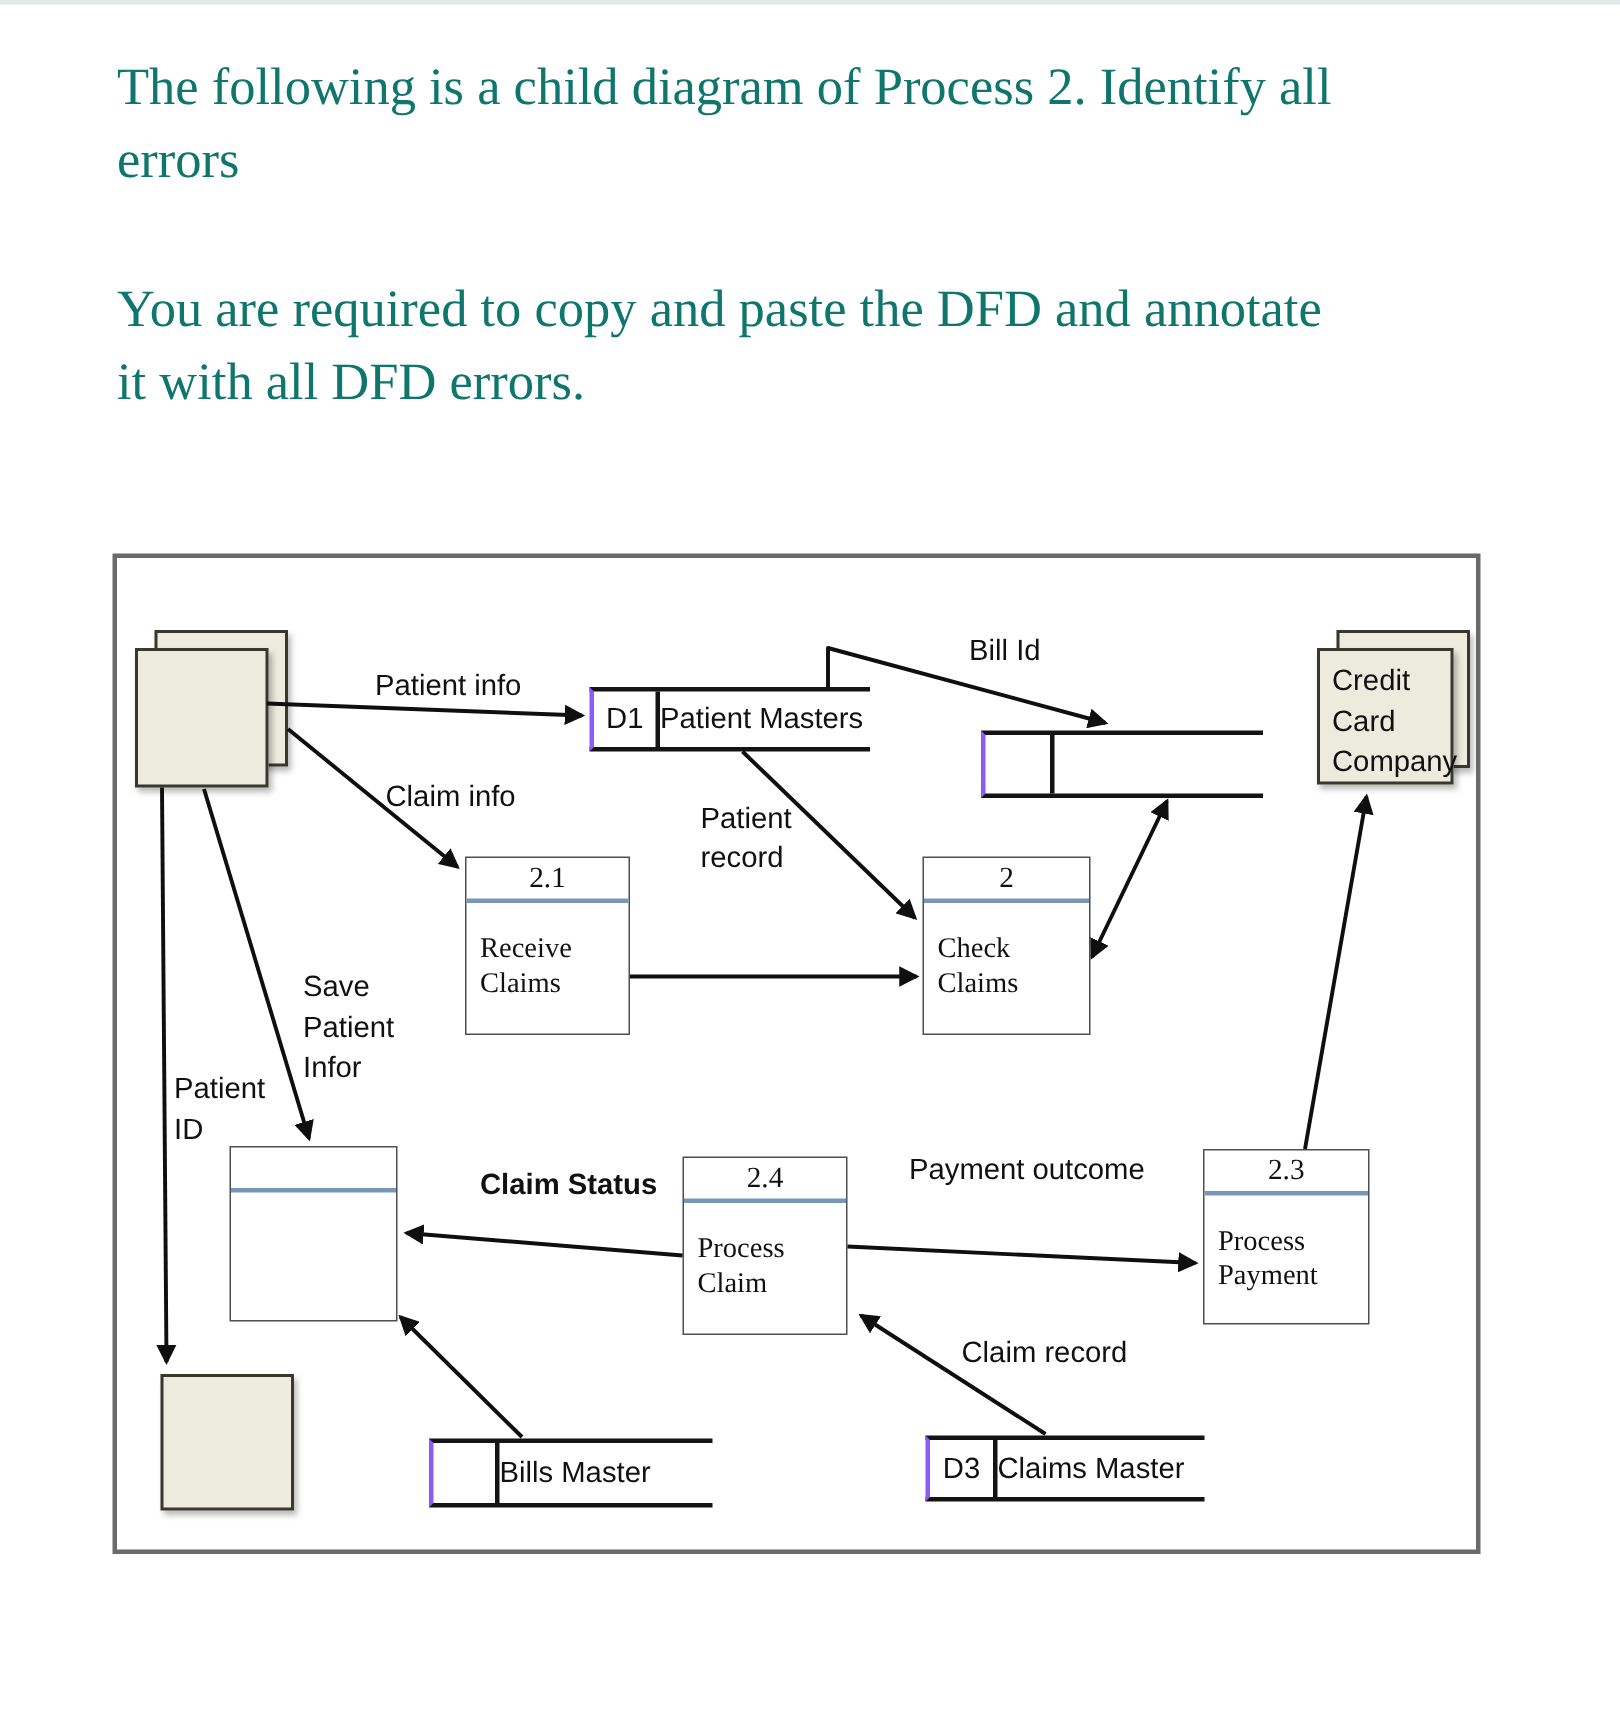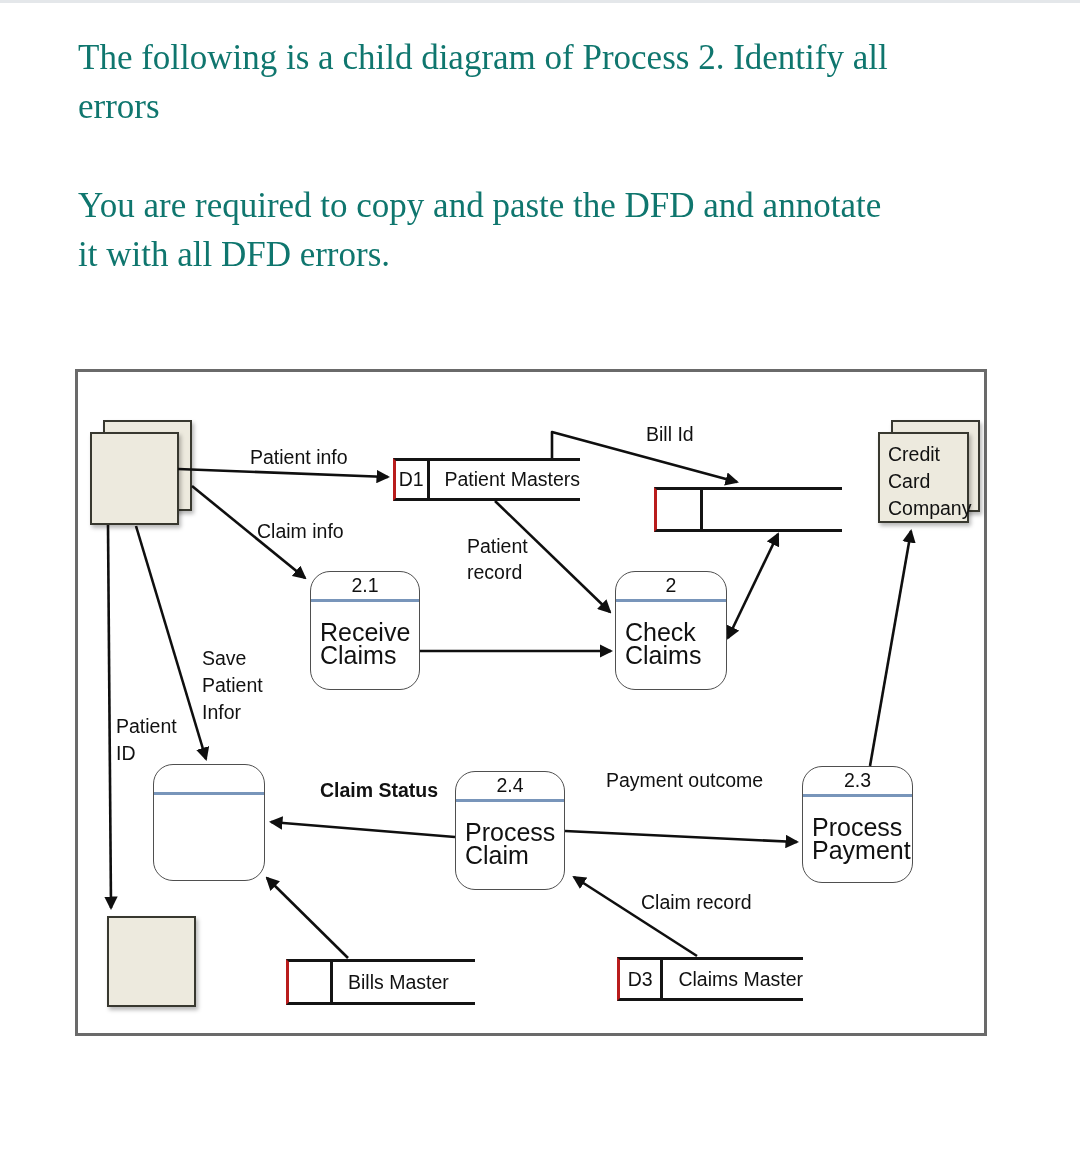--- a/index.html
+++ b/index.html
@@ -15,32 +15,32 @@
   .frame{position:absolute;left:75px;top:369px;width:912px;height:667px;
          border:3px solid #6a6a6a;box-sizing:border-box;background:#fff;}
 
   
   .ent{position:absolute;background:#edeade;border:2px solid #38382f;box-sizing:border-box;
        box-shadow:2px 3px 4px rgba(0,0,0,0.28);}
   .ent-label{font-size:19.5px;line-height:27px;white-space:pre-line;padding:8px 0 0 8px;}
 
   
   .store{position:absolute;display:flex;background:#fff;box-sizing:border-box;
-         border-top:3px solid #141414;border-bottom:3px solid #141414;border-left:3px solid #b91c1c;}
+         border-top:3px solid #141414;border-bottom:3px solid #141414;border-left:3px solid #8b5cf6;}
   .store-cell{border-right:3px solid #141414;display:flex;align-items:center;justify-content:center;
               font-size:19.5px;box-sizing:border-box;}
-  .store-name{flex:1;display:flex;align-items:center;padding-left:15px;font-size:19.5px;white-space:nowrap;}
+  .store-name{flex:1;display:flex;align-items:center;font-size:19.5px;white-space:nowrap;}
 
   
-  .proc{position:absolute;background:#fff;border:1.6px solid #4f4f4f;border-radius:20px;
-        box-sizing:border-box;overflow:hidden;}
+  .proc{position:absolute;background:#fff;border:1.6px solid #4f4f4f;border-radius:0;
+        box-sizing:border-box;overflow:hidden;font-family:Liberation Serif, serif;}
   .proc-num{height:25px;display:flex;align-items:flex-end;justify-content:center;
             font-size:19.5px;padding-bottom:0px;}
   .proc-line{height:3px;background:#7895ba;margin-top:2px;}
-  .proc-name{padding:19px 0 0 9px;font-size:25px;line-height:23px;white-space:pre-line;}
+  .proc-name{padding:19px 0 0 9px;font-size:19px;line-height:23px;white-space:pre-line;}
 
   
   .flabel{position:absolute;font-size:19.5px;line-height:27px;white-space:pre-line;}
 
   svg.overlay{position:absolute;left:0;top:0;pointer-events:none;}
   .flow{stroke:#0f0f0f;stroke-width:2.6;fill:none;stroke-linejoin:round;}
 </style>
 </head>
 <body>
 

